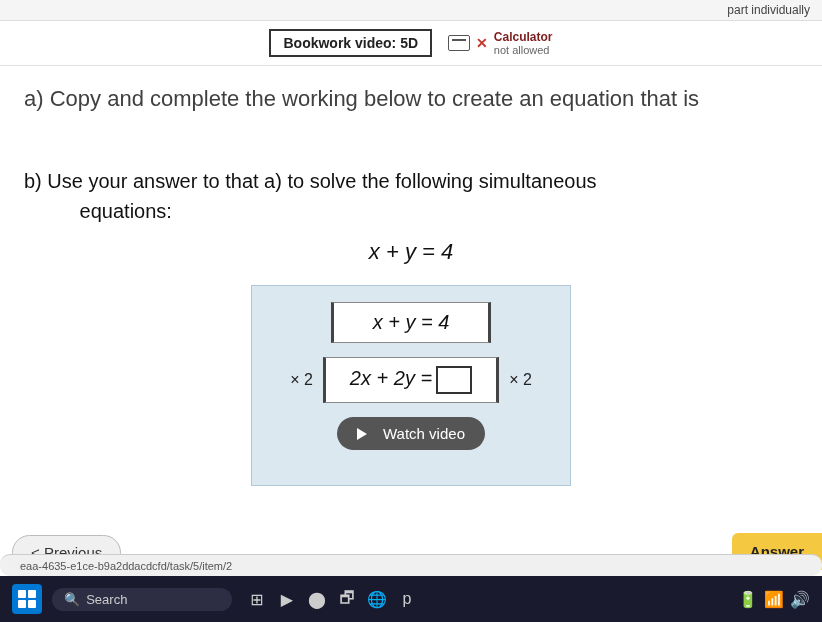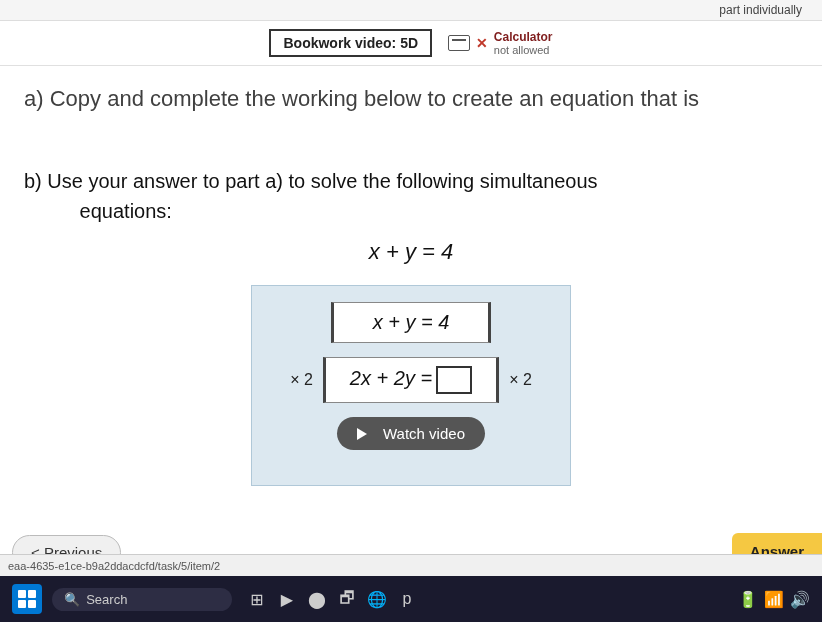--- a/index.html
+++ b/index.html
@@ -313,30 +313,31 @@
     
     .url-bar {
       position: absolute;
       bottom: 46px;
       left: 0;
       right: 0;
       height: 22px;
       background: #f0f0f0;
       display: flex;
       align-items: center;
-      padding: 0 8px;
+      padding: 0 20px;
       font-size: 11px;
       color: #555;
       border-top: 1px solid #ccc;
+      border-radius: 10px;
     }
 
     
     .top-partial {
       background: #f5f5f5;
-      padding: 3px 20px;
+      padding: 3px 12px;
       font-size: 12px;
       color: #444;
       text-align: right;
       border-bottom: 1px solid #ddd;
     }
   </style>
 </head>
 <body>
 
 <div class="top-partial">
@@ -361,21 +362,21 @@
 <div class="main-content">
 
   <div class="question-text">
     <span class="part-label">a) </span>
     <span>Copy and complete the working below to create an equation that is</span><br>
     &nbsp;&nbsp;&nbsp;&nbsp;&nbsp;&nbsp;&nbsp;&nbsp;&nbsp;
   </div>
 
   <div class="question-b">
     <span class="part-label">b) </span>
-    <span>Use your answer to part a) to solve the following simultaneous</span><br>
+    <span>Use your answer to that a) to solve the following simultaneous</span><br>
     &nbsp;&nbsp;&nbsp;&nbsp;&nbsp;&nbsp;&nbsp;&nbsp;&nbsp;
     <span>equations:</span>
   </div>
 
   <div class="equations-block">
     <div class="equation-line">
       <em>x</em> + <em>y</em> = 4
     </div>
   </div>
 

